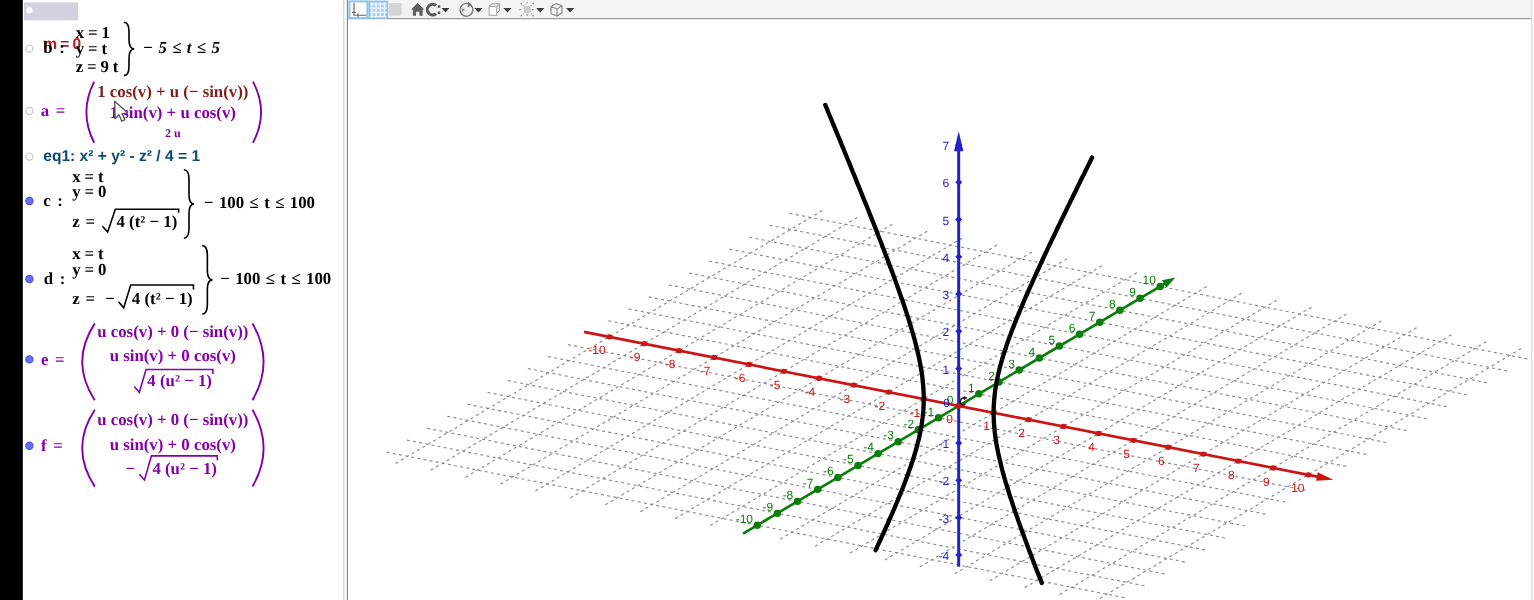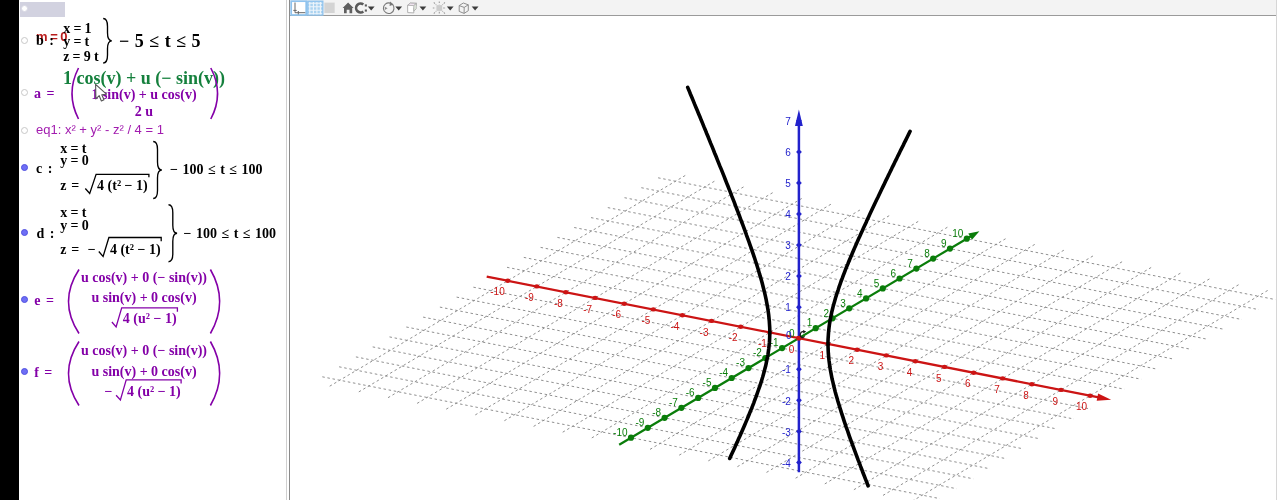--- a/index.html
+++ b/index.html
@@ -157,28 +157,28 @@
     <polygon points="802.9 330.1 806.2 331.4 803.4 333.5" fill="#161616"></polygon>
   </svg>
 <div style="position:absolute;left:20px;top:2px;width:45px;height:14.5px;background:#d2d2e0"></div>
 <div style="position:absolute;left:21.1px;top:4.7px;width:7px;height:7px;border-radius:50%;background:#fff;border:1px solid #d8d8e4"></div>
 <div style="position:absolute;left:36.0px;top:1.2px;line-height:16px;white-space:nowrap;font-family:'Liberation Sans',sans-serif;font-weight:bold;font-size:13px;color:#b91c1c;margin-top:28px;">m = 0</div>
 <div style="position:absolute;left:21.0px;top:36.8px;width:7px;height:7px;border-radius:50%;background:#fff;border:1px solid #c8c8c8"></div>
 <div style="position:absolute;left:36.0px;top:33.3px;line-height:16px;white-space:nowrap;font-family:'Liberation Serif',serif;font-weight:bold;font-size:14px;word-spacing:2px;">b :</div>
 <div style="position:absolute;left:63.2px;top:20.6px;line-height:16px;white-space:nowrap;font-family:'Liberation Serif',serif;font-weight:bold;font-size:14px;word-spacing:-0.3px;">x = 1</div>
 <div style="position:absolute;left:63.2px;top:34.4px;line-height:16px;white-space:nowrap;font-family:Liberation Serif, serif;font-weight:bold;font-size:14px;word-spacing:-0.3px;">y = t</div>
 <div style="position:absolute;left:63.2px;top:48.8px;line-height:16px;white-space:nowrap;font-family:'Liberation Serif',serif;font-weight:bold;font-size:14px;word-spacing:-0.3px;">z = 9 t</div>
-<div style="position:absolute;left:119.0px;top:33.3px;line-height:16px;white-space:nowrap;font-family:'Liberation Serif',serif;font-weight:bold;font-size:18px;word-spacing:1px;">− 5 ≤ t ≤ 5</div>
+<div style="position:absolute;left:119.0px;top:33.3px;line-height:16px;white-space:nowrap;font-family:'Liberation Serif',serif;font-weight:bold;font-size:14px;word-spacing:1px;font-style:italic;">− 5 ≤ t ≤ 5</div>
 <div style="position:absolute;left:21.0px;top:89.0px;width:7px;height:7px;border-radius:50%;background:#fff;border:1px solid #c8c8c8"></div>
 <div style="position:absolute;left:34.0px;top:85.5px;line-height:16px;white-space:nowrap;font-family:'Liberation Serif',serif;font-weight:bold;font-size:14px;word-spacing:2px;color:#8400a8;">a =</div>
-<div style="position:absolute;left:144.0px;top:69.5px;line-height:16px;white-space:nowrap;transform:translateX(-50%);font-family:'Liberation Serif',serif;font-weight:bold;font-size:18px;color:#15803d;">1 cos(v) + u (− sin(v))</div>
+<div style="position:absolute;left:144.0px;top:69.5px;line-height:16px;white-space:nowrap;transform:translateX(-50%);font-family:'Liberation Serif',serif;font-weight:bold;font-size:14px;color:#7f1d1d;">1 cos(v) + u (− sin(v))</div>
 <div style="position:absolute;left:144.0px;top:87.0px;line-height:16px;white-space:nowrap;transform:translateX(-50%);font-family:'Liberation Serif',serif;font-weight:bold;font-size:14px;color:#8400a8;">1 sin(v) + u cos(v)</div>
-<div style="position:absolute;left:144.0px;top:103.7px;line-height:16px;white-space:nowrap;transform:translateX(-50%);font-family:'Liberation Serif',serif;font-weight:bold;font-size:14px;color:#8400a8;">2 u</div>
+<div style="position:absolute;left:144.0px;top:103.7px;line-height:16px;white-space:nowrap;transform:translateX(-50%);font-family:'Liberation Serif',serif;font-weight:bold;font-size:10px;color:#8400a8;">2 u</div>
 <div style="position:absolute;left:21.1px;top:126.5px;width:7px;height:7px;border-radius:50%;background:#fff;border:1px solid #c8c8c8"></div>
-<div style="position:absolute;left:36.0px;top:122.3px;line-height:16px;white-space:nowrap;font-family:'Liberation Sans',sans-serif;font-weight:normal;font-size:13px;color:#a21caf;">eq1: x² + y² - z² / 4 = 1</div>
+<div style="position:absolute;left:36.0px;top:122.3px;line-height:16px;white-space:nowrap;font-family:'Liberation Sans',sans-serif;font-weight:bold;font-size:13px;color:#0c4a6e;">eq1: x² + y² - z² / 4 = 1</div>
 <div style="position:absolute;left:21.1px;top:163.8px;width:7px;height:7px;border-radius:50%;background:#6e6ef5;border:1px solid #5050e0"></div>
 <div style="position:absolute;left:36.0px;top:160.5px;line-height:16px;white-space:nowrap;font-family:'Liberation Serif',serif;font-weight:bold;font-size:14px;word-spacing:2px;">c :</div>
 <div style="position:absolute;left:60.3px;top:140.9px;line-height:16px;white-space:nowrap;font-family:'Liberation Serif',serif;font-weight:bold;font-size:14px;word-spacing:-0.3px;">x = t</div>
 <div style="position:absolute;left:60.3px;top:153.2px;line-height:16px;white-space:nowrap;font-family:'Liberation Serif',serif;font-weight:bold;font-size:14px;word-spacing:-0.3px;">y = 0</div>
 <div style="position:absolute;left:60.3px;top:178.2px;line-height:16px;white-space:nowrap;font-family:'Liberation Serif',serif;font-weight:bold;font-size:14px;word-spacing:1.2px;">z =</div>
 <div style="position:absolute;left:97.1px;top:178.4px;line-height:16px;white-space:nowrap;font-family:'Liberation Serif',serif;font-weight:bold;font-size:14px;">4 (t² − 1)</div>
 <div style="position:absolute;left:170.0px;top:161.5px;line-height:16px;white-space:nowrap;font-family:'Liberation Serif',serif;font-weight:bold;font-size:14px;word-spacing:1px;">− 100 ≤ t ≤ 100</div>
 <div style="position:absolute;left:21.1px;top:229.2px;width:7px;height:7px;border-radius:50%;background:#6e6ef5;border:1px solid #5050e0"></div>
 <div style="position:absolute;left:36.5px;top:225.9px;line-height:16px;white-space:nowrap;font-family:'Liberation Serif',serif;font-weight:bold;font-size:14px;word-spacing:2px;">d :</div>
 <div style="position:absolute;left:60.3px;top:205.3px;line-height:16px;white-space:nowrap;font-family:'Liberation Serif',serif;font-weight:bold;font-size:14px;word-spacing:-0.3px;">x = t</div>

